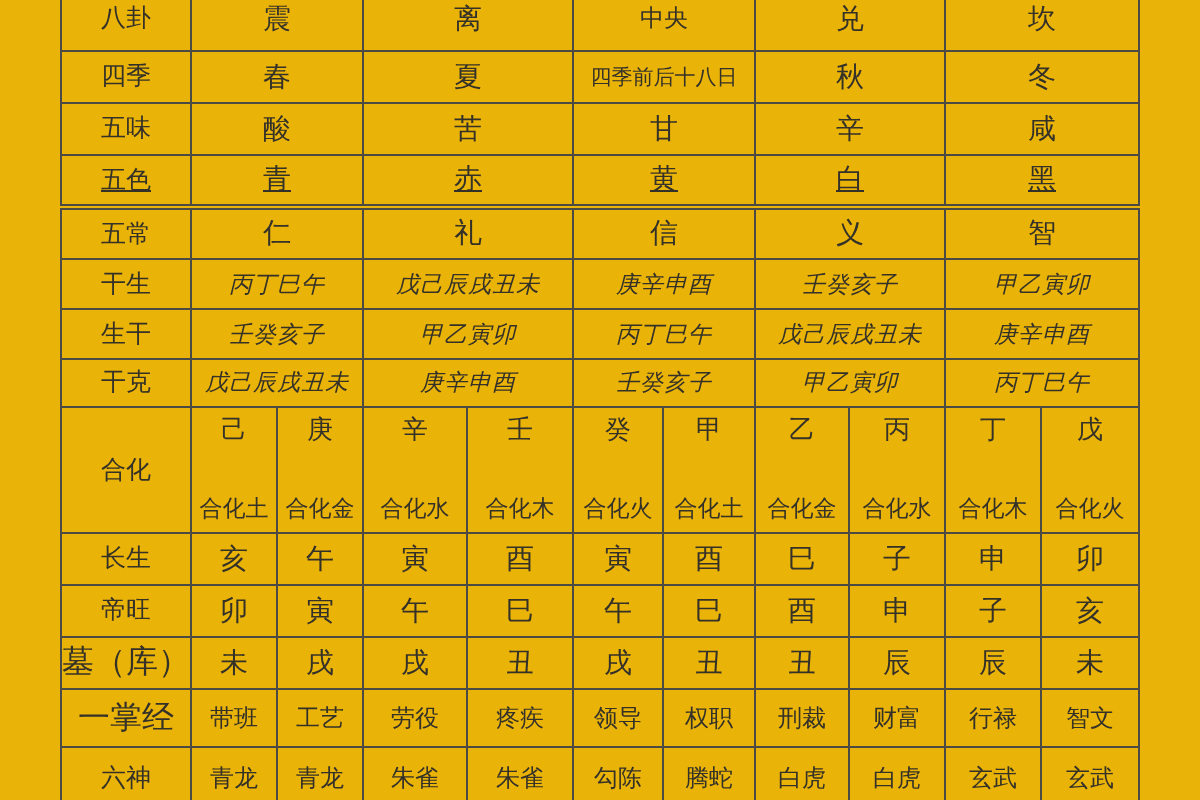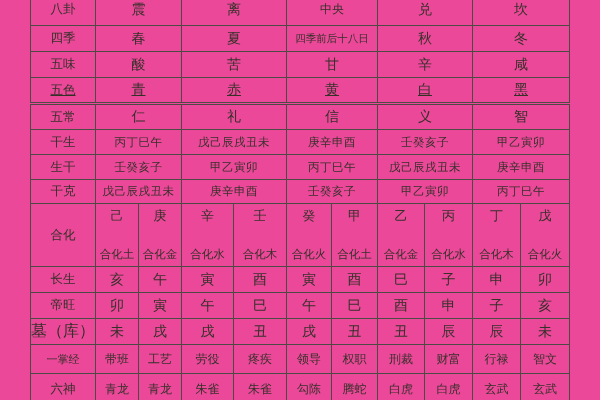--- a/index.html
+++ b/index.html
@@ -1,39 +1,39 @@
 <!DOCTYPE html>
 <html><head>
 <meta charset="utf-8">
 <style>
   html,body { margin:0; padding:0; }
   .page {
     width:600px; height:400px;
-    background:#ec4899;
+    background:#eab308;
     overflow:hidden;
     position:relative;
     font-family:"DejaVu Serif","Liberation Serif",serif;
   }
   table.fw {
     border-collapse:collapse;
     position:absolute; left:30px; top:-7px;
     table-layout:fixed;
   }
   td {
     border:1.5px solid #4c4a45;
     text-align:center; vertical-align:middle;
     color:#343129;
     font-size:14px;
     padding:0;
     overflow:hidden;
     white-space:nowrap;
   }
   tr.dbl td { border-bottom:3px double #4c4a45;text-decoration:underline; }
   .lbl { font-size:12.5px; }
-  .sm  { font-size:11.5px; letter-spacing:0.5px; }
+  .sm  { font-size:11.5px; letter-spacing:0.5px;font-style:italic; }
   .xs  { font-size:10.5px; letter-spacing:0; }
   .md  { font-size:12px; }
   .hhcell { height:52px; }
   .hhcell .stem { display:block; font-size:13px; line-height:24px; }
   .hhcell .res  { display:block; font-size:11.5px; line-height:24px;margin-top:14px; }
 </style>
 </head>
 <body>
 
 <div class="page">
@@ -206,21 +206,21 @@
       <td>丑</td>
       <td>戌</td>
       <td>丑</td>
       <td>丑</td>
       <td>辰</td>
       <td>辰</td>
       <td>未</td>
     </tr>
 
     <tr style="height:29px">
-      <td class="lbl" style="font-size:11px">一掌经</td>
+      <td class="lbl" style="font-size:16px">一掌经</td>
       <td class="md">带班</td>
       <td class="md">工艺</td>
       <td class="md">劳役</td>
       <td class="md">疼疾</td>
       <td class="md">领导</td>
       <td class="md">权职</td>
       <td class="md">刑裁</td>
       <td class="md">财富</td>
       <td class="md">行禄</td>
       <td class="md">智文</td>

